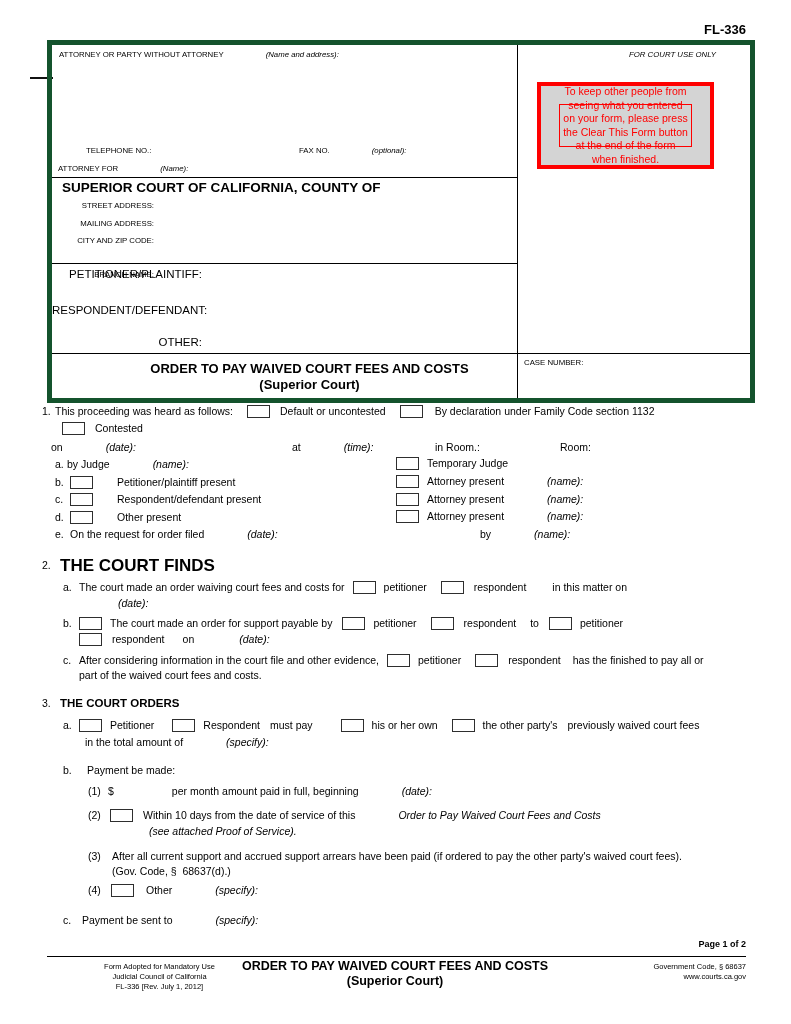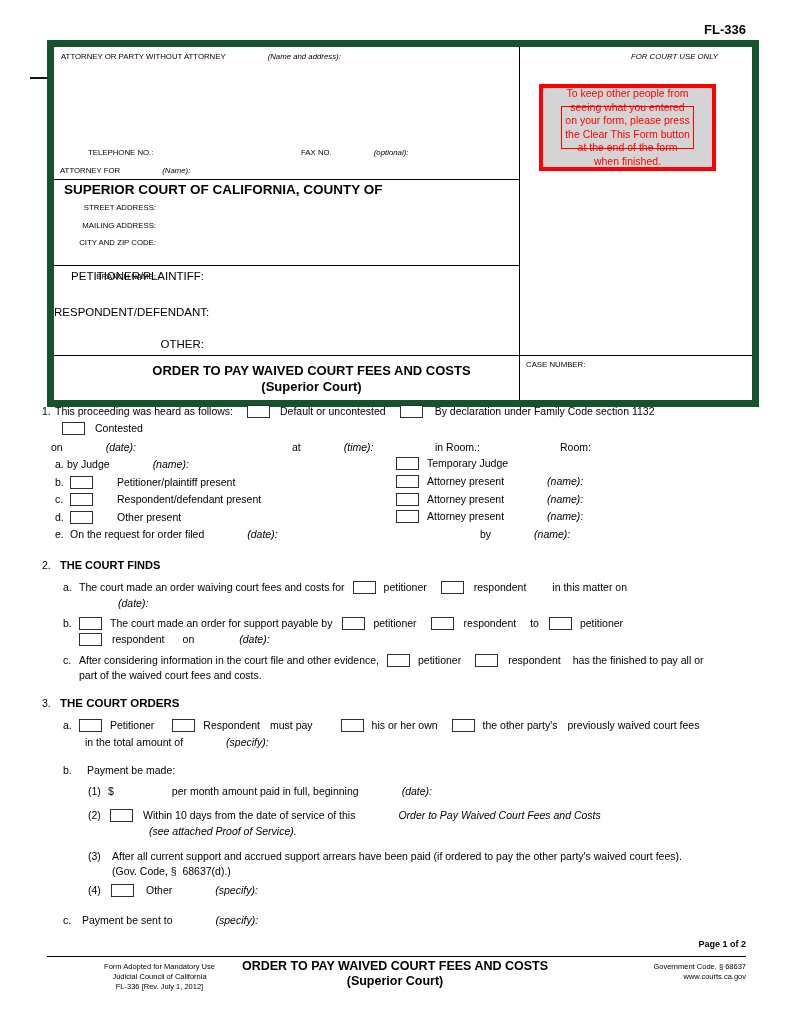--- a/index.html
+++ b/index.html
@@ -13,21 +13,21 @@
   .it{font-style:italic;padding-left:39px;}
   .bd{font-weight:700;}
   .sm{font-size:7.8px;line-height:9px;}
   .pre{white-space:pre;}
   .num{flex:none;}
   .g3{margin-left:3px}.g4{margin-left:4px}.g6{margin-left:6px}.g8{margin-left:8px}
   .g10{margin-left:10px}.g12{margin-left:12px}.g14{margin-left:14px}
   .g18{margin-left:18px}.g24{margin-left:24px}.g26{margin-left:26px}.g32{margin-left:28px}
   .g58{margin-left:58px}
   .capbox{position:absolute;left:47px;top:40px;width:698px;height:353px;
-          border:7px solid #14532d;box-sizing:content-box;}
+          border:5px solid #14532d;box-sizing:content-box;}
   .vline{position:absolute;left:465px;top:0;height:353px;width:0;border-left:1px solid #000;}
   .hline{position:absolute;border-top:1px solid #000;}
   .ralign{text-align:right;}
   .notice-outer{position:absolute;left:485px;top:37px;width:177px;height:87px;
       box-sizing:border-box;border:4px solid #ff0000;background:#d4d4d4;padding:18px;}
   .notice-inner{width:100%;height:100%;box-sizing:border-box;border:1px solid #ff0000;
       color:#ff0000;font-size:10.5px;line-height:13.5px;text-align:center;
       display:flex;align-items:center;justify-content:center;padding:2px 3px;}
   .party{font-size:11.5px;line-height:13px;}
   .title-cell{position:absolute;left:0;top:308px;width:465px;height:45px;
@@ -164,21 +164,21 @@
     <span>On the request for order filed</span>
     <span class="it g4">(date):</span>
   </div>
   <div class="row" style="left:480px;top:528px;">
     <span>by</span>
     <span class="it g4">(name):</span>
   </div>
 
   <div class="row" style="left:42px;top:559px;">
     <span class="num" style="width:18px;">2.</span>
-    <span class="bd" style="font-size:11px;">THE COURT FINDS</span>
+    <span class="bd" style="font-size:17px;">THE COURT FINDS</span>
   </div>
 
   <div class="row" style="left:63px;top:581px;">
     <span class="num" style="width:16px;">a.</span>
     <span>The court made an order waiving court fees and costs for</span>
     <span class="cb g8"></span>
     <span class="g8">petitioner</span>
     <span class="cb g14"></span>
     <span class="g10">respondent</span>
     <span class="g26">in this matter on</span>

